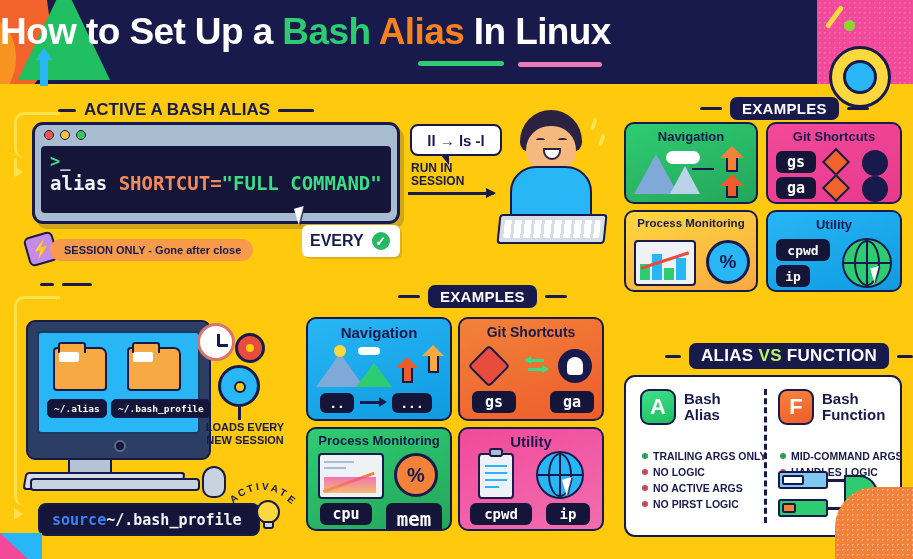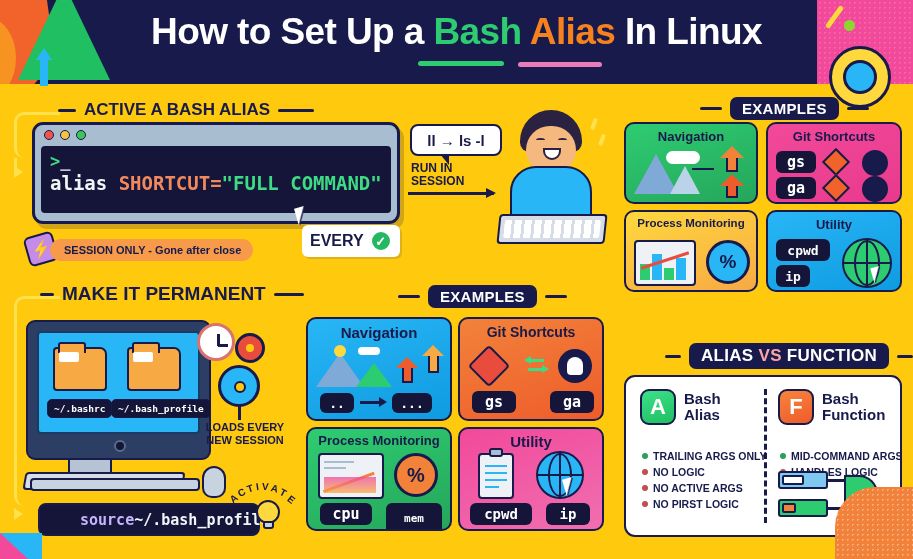--- a/index.html
+++ b/index.html
@@ -54,21 +54,21 @@
     position: absolute; right: 22px; top: 46px; width: 62px; height: 62px;
     border-radius: 50%; background: #FFD83D; border: 3px solid #171A4A;
     display:flex; align-items:center; justify-content:center;
   }
   .hdr-ring i {
     width: 34px; height: 34px; border-radius: 50%;
     background: #29B6F6; border: 3px solid #171A4A; display:block;
   }
   .title {
     position: absolute; left: 0; top: 11px; width: 913px;
-    text-align: center; font-size: 37px; font-weight: 800;
+    text-align: left; font-size: 37px; font-weight: 800;
     color: #fff; letter-spacing: -0.6px; white-space: nowrap;
     font-family: "Liberation Sans", sans-serif;
   }
   .title .w-bash { color: #2ECC71; }
   .title .w-alias { color: #F5821F; }
   .t-underline {
     position:absolute; height:5px; border-radius:3px;
   }
   .u-green { background:#2ECC71; left:418px; top:61px; width:86px; }
   .u-pink  { background:#E87BB8; left:518px; top:62px; width:84px; }
@@ -383,32 +383,31 @@
     <div style="position:absolute;left:74px;top:26px;width:50px;height:50px;border-radius:50%;background:#2ECC71;border:2.5px solid #171A4A;">
       <div style="position:absolute;left:22px;top:0;width:2px;height:46px;background:#171A4A;"></div>
       <div style="position:absolute;left:0;top:22px;width:46px;height:2px;background:#171A4A;"></div>
       <div style="position:absolute;left:10px;top:0;width:26px;height:46px;border:2px solid #171A4A;border-radius:50%;"></div>
     </div>
     <div style="position:absolute;left:104px;top:54px;width:0;height:0;border-left:9px solid #fff;border-bottom:15px solid transparent;border-right:7px solid transparent;transform:rotate(-16deg);filter:drop-shadow(1px 1px 0 #171A4A);"></div>
   </div>
 
   <div class="sec-head" style="left:40px;top:283px;font-size:19px;">
     <span class="rule" style="width:14px;"></span>
-    <span>MAKE IT PERMANENT</span>
     <span class="rule" style="width:30px;"></span>
   </div>
 
   <div class="flow" style="left:14px;top:296px;width:46px;height:210px;border-bottom:none;"></div>
   <div class="flow-arrow" style="left:14px;top:508px;"></div>
 
   <div class="monitor">
     <div class="screen">
       <div class="folder" style="left:14px;top:14px;"></div>
       <div class="folder" style="left:88px;top:14px;"></div>
-      <div class="fl-label" style="left:8px;top:66px;">~/.bashrc</div>
+      <div class="fl-label" style="left:8px;top:66px;">~/.alias</div>
       <div class="fl-label" style="left:72px;top:66px;">~/.bash_profile</div>
     </div>
     <div style="position:absolute;left:86px;bottom:6px;width:12px;height:12px;border-radius:50%;background:#141539;border:2px solid #5A6B8C;"></div>
   </div>
   <div class="stand"></div>
   <div class="keyboard"></div>
   <div class="base"></div>
   <div class="mouse"></div>
 
   <div class="clock"></div>
@@ -418,21 +417,21 @@
   <div style="position:absolute;left:218px;top:365px;width:42px;height:42px;border-radius:50%;background:#29B6F6;border:3px solid #171A4A;">
     <div style="position:absolute;left:13px;top:13px;width:12px;height:12px;border-radius:50%;background:#FFC90E;border:2px solid #171A4A;"></div>
   </div>
   <div style="position:absolute;left:238px;top:406px;width:3px;height:14px;background:#171A4A;"></div>
   <div class="loads-label">
     <div>LOADS EVERY</div>
     <div>NEW SESSION</div>
   </div>
 
   <div class="src-bar">
-    <span style="color:#c4b5fd;margin-left:28px;">source</span>
+    <span style="color:#3b82f6;">source</span>
       <span style="color:#F2F4F8;"> ~/.bash_profile</span>
   </div>
   <div class="bulb">
     <div class="gl"></div>
       <div class="bs"></div>
   </div>
   <div class="activate-arc">
     <span style="left:0;top:12px;transform:rotate(-38deg);">A</span>
     <span style="left:8px;top:6px;transform:rotate(-28deg);">C</span>
     <span style="left:17px;top:2px;transform:rotate(-18deg);">T</span>
@@ -484,21 +483,21 @@
   <div class="card" style="left:306px;top:427px;width:146px;height:104px;background:linear-gradient(160deg,#2ECC71,#25A65B);">
     <div class="card-title" style="font-size:13px;margin-top:4px;">Process Monitoring</div>
     <div style="position:absolute;left:10px;top:24px;width:66px;height:46px;background:#EEF2F7;border:2.5px solid #171A4A;border-radius:4px;">
       <div style="position:absolute;left:4px;bottom:4px;width:54px;height:3px;background:#F2823A;transform:rotate(-20deg);transform-origin:left bottom;"></div>
       <div style="position:absolute;left:4px;bottom:4px;width:52px;height:16px;background:linear-gradient(180deg,#F2499B,#F7A944);opacity:.75;"></div>
       <div style="position:absolute;left:4px;top:6px;width:30px;height:2px;background:#A9BDD1;"></div>
       <div style="position:absolute;left:4px;top:12px;width:22px;height:2px;background:#A9BDD1;"></div>
     </div>
     <div style="position:absolute;left:86px;top:24px;width:44px;height:44px;border-radius:50%;background:#F2823A;border:3px solid #171A4A;display:flex;align-items:center;justify-content:center;color:#171A4A;font-size:20px;font-weight:900;">%</div>
     <div class="chip" style="position:absolute;left:12px;top:74px;width:52px;height:22px;font-size:15px;background:#141539;">cpu</div>
-    <div class="chip" style="position:absolute;left:78px;top:74px;width:56px;height:31px;font-size:11px;background:#141539;">mem</div>
+    <div class="chip" style="position:absolute;left:78px;top:74px;width:56px;height:31px;font-size:19px;background:#141539;">mem</div>
   </div>
 
   <div class="card" style="left:458px;top:427px;width:146px;height:104px;background:linear-gradient(160deg,#F2499B,#F06FB0);">
     <div class="card-title" style="font-size:15px;margin-top:4px;">Utility</div>
     <div style="position:absolute;left:18px;top:24px;width:36px;height:46px;background:#EEF2F7;border:2.5px solid #171A4A;border-radius:4px;">
       <div style="position:absolute;left:9px;top:-7px;width:14px;height:9px;background:#A9BDD1;border:2px solid #171A4A;border-radius:3px;"></div>
       <div style="position:absolute;left:5px;top:10px;width:22px;height:2px;background:#29B6F6;"></div>
       <div style="position:absolute;left:5px;top:17px;width:22px;height:2px;background:#29B6F6;"></div>
       <div style="position:absolute;left:5px;top:24px;width:22px;height:2px;background:#29B6F6;"></div>
       <div style="position:absolute;left:5px;top:31px;width:14px;height:2px;background:#29B6F6;"></div>
@@ -508,21 +507,21 @@
       <div style="position:absolute;left:0;top:21px;width:44px;height:2px;background:#171A4A;"></div>
       <div style="position:absolute;left:10px;top:0;width:24px;height:44px;border:2px solid #171A4A;border-radius:50%;"></div>
     </div>
     <div style="position:absolute;left:104px;top:48px;width:0;height:0;border-left:10px solid #fff;border-bottom:17px solid transparent;border-right:8px solid transparent;transform:rotate(-16deg);filter:drop-shadow(1px 1px 0 #171A4A);"></div>
     <div class="chip" style="position:absolute;left:10px;top:74px;width:62px;height:22px;font-size:14px;background:#141539;">cpwd</div>
     <div class="chip" style="position:absolute;left:86px;top:74px;width:44px;height:22px;font-size:14px;background:#141539;">ip</div>
   </div>
 
   <div class="sec-head avf-head" style="font-size:17px;">
     <span class="rule" style="width:16px;"></span>
-    <span class="pill" style="font-size:17px;"><span>ALIAS </span><span style="color:#fca5a5;">VS</span><span> FUNCTION</span></span>
+    <span class="pill" style="font-size:17px;"><span>ALIAS </span><span style="color:#bef264;">VS</span><span> FUNCTION</span></span>
     <span class="rule" style="width:16px;"></span>
   </div>
 
   <div class="avf-card">
     <div class="avf-div"></div>
 
     <div style="position:absolute;left:14px;top:12px;display:flex;gap:8px;align-items:center;">
       <div class="tile" style="background:linear-gradient(160deg,#3DE08A,#1FBF62);">A</div>
       <div class="avf-col-title">
         <div>Bash</div>

